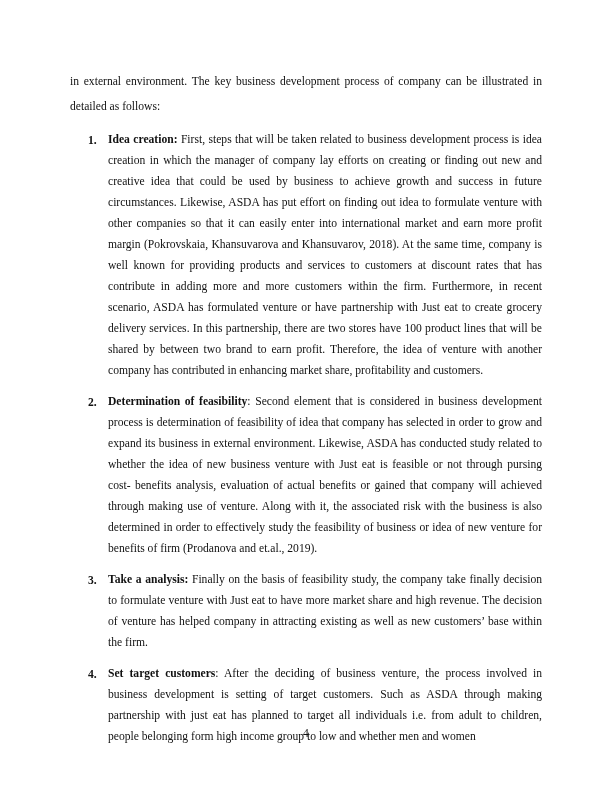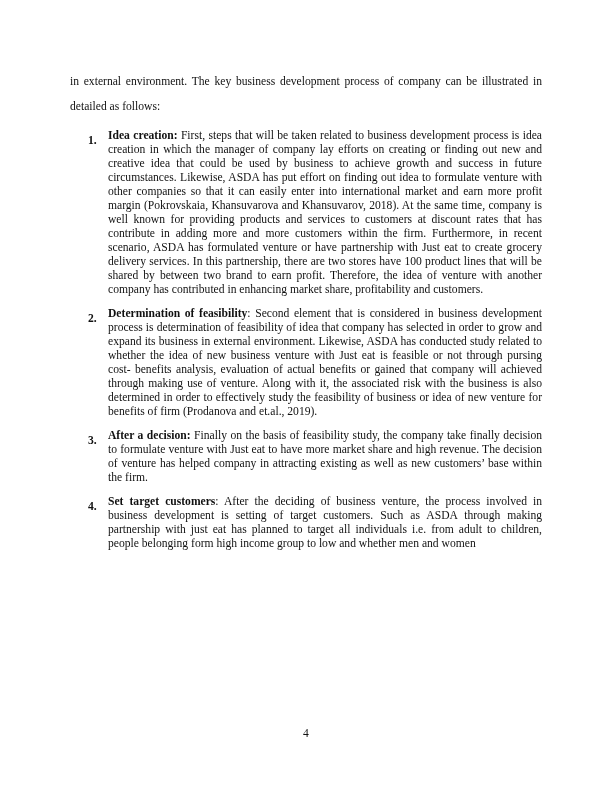--- a/index.html
+++ b/index.html
@@ -42,21 +42,21 @@
     padding: 0;
     list-style: none;
     counter-reset: devitem;
   }
   ol.numbered-list > li {
     position: relative;
     counter-increment: devitem;
     padding-left: 38px;
     margin-top: 10px;
     font-size: 11.6px;
-    line-height: 14px;
+    line-height: 21px;
     text-align: justify;
     text-justify: inter-word;
     color: #111111;
   }
   ol.numbered-list > li::before {
     content: counter(devitem) ".";
     position: absolute;
     left: 18px;
     top: 0;
     font-weight: bold;
@@ -98,21 +98,21 @@
 
       <li>
         <span class="lead-term">Idea creation:</span><span class="item-text"> First, steps that will be taken related to business development process is idea creation in which the manager of company lay efforts on creating or finding out new and creative idea that could be used by business to achieve growth and success in future circumstances. Likewise, ASDA has put effort on finding out idea to formulate venture with other companies so that it can easily enter into international market and earn more profit margin (Pokrovskaia, Khansuvarova and Khansuvarov,  2018). At the same time, company is well known for providing products and services to customers at discount rates that has contribute in adding more and more customers within the firm. Furthermore, in recent scenario, ASDA has formulated venture or have partnership with Just eat to create grocery delivery services. In this partnership, there are two stores have 100 product lines that will be shared by between two brand to earn profit. Therefore, the idea of venture with another company has contributed in enhancing market share, profitability and customers.</span>
       </li>
 
       <li>
         <span class="lead-term">Determination of feasibility</span><span class="item-text">: Second element that is considered in business development process is determination of feasibility of idea that company has selected in order to grow and expand its business in external environment. Likewise, ASDA has conducted study related to whether the idea of new business venture with Just eat is feasible or not through pursing cost- benefits analysis, evaluation of actual benefits or gained that company will achieved through making use of venture. Along with it, the associated risk with the business is also determined in order to effectively study the feasibility of business or idea of new venture for benefits of firm (Prodanova and et.al., 2019).</span>
       </li>
 
       <li>
-        <span class="lead-term">After a decision:</span><span class="item-text"> Finally on the basis of feasibility study, the company take finally decision to formulate venture with Just eat to have more market share and high revenue. The decision of venture has helped company in attracting existing as well as new customers’ base within the firm.</span>
+        <span class="lead-term">Take a analysis:</span><span class="item-text"> Finally on the basis of feasibility study, the company take finally decision to formulate venture with Just eat to have more market share and high revenue. The decision of venture has helped company in attracting existing as well as new customers’ base within the firm.</span>
       </li>
 
       <li class="stretched-tail">
         <span class="lead-term">Set target customers</span><span class="item-text">: After the deciding of business venture, the process involved in business development is setting of target customers. Such as ASDA through making partnership with just eat has planned to target all individuals i.e. from adult to children, people belonging form high income group to low and whether men and women</span>
       </li>
 
     </ol>
   </div>
 
   <div class="page-number">4</div>

